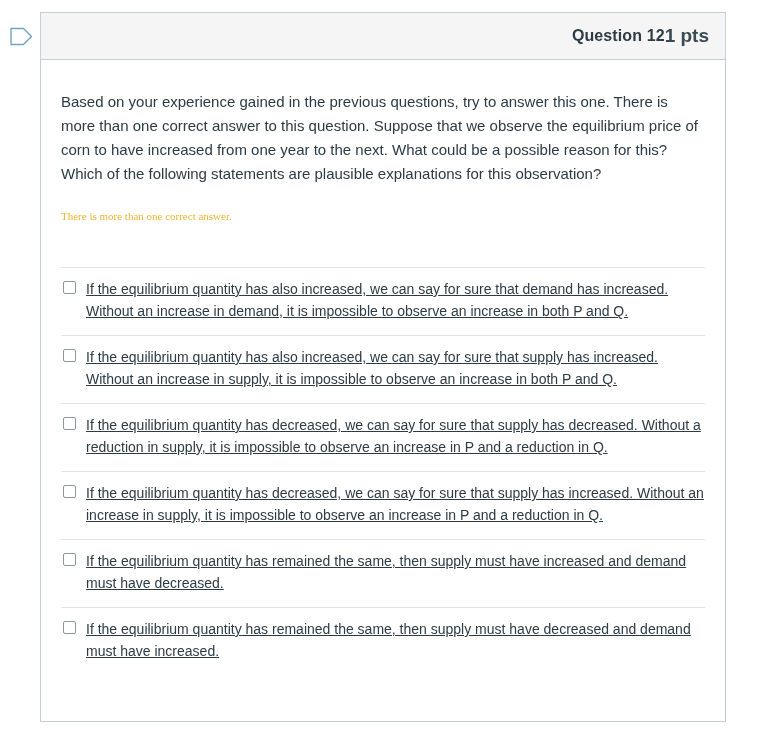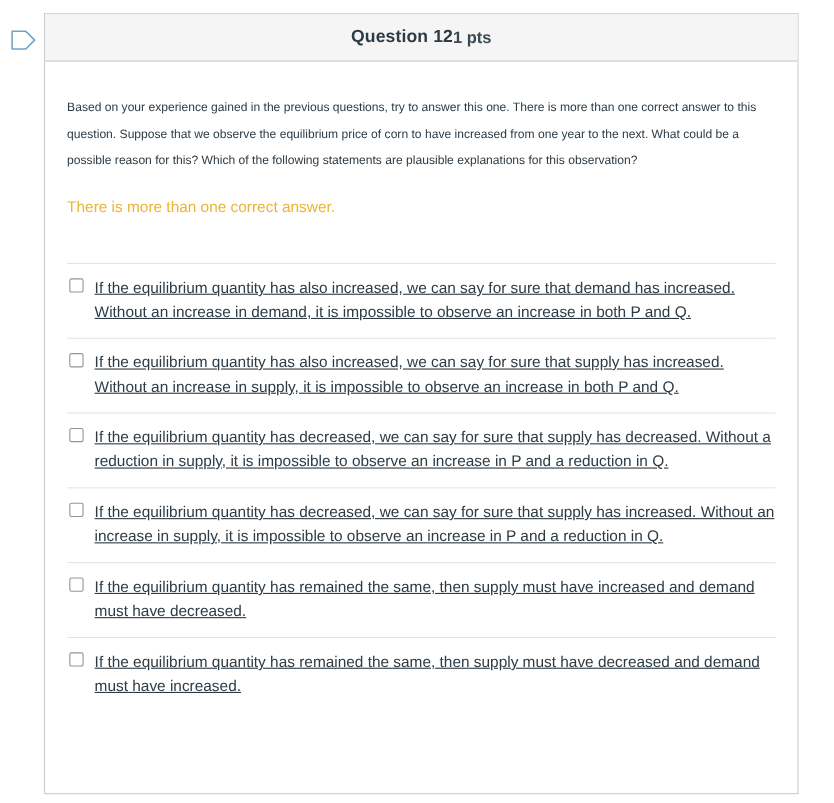--- a/index.html
+++ b/index.html
@@ -41,48 +41,49 @@
     left: 40px;
     top: 12px;
     width: 686px;
     height: 710px;
     border: 1px solid var(--border);
     background: #ffffff;
   }
   .card-header {
     display: flex;
     align-items: center;
-    justify-content: center;
+    justify-content: flex-end;
     background: var(--header-bg);
     border-bottom: 1px solid var(--border);
     padding: 12px 16px;
   }
   .card-title {
     font-size: 16px;
     font-weight: 700;
     letter-spacing: 0.1px;
   }
   .card-points {
-    font-size: 15px;
+    font-size: 19px;
     font-weight: 600;
     color: #3a4a54;
   }
   .card-body {
     padding: 30px 20px 24px 20px;
   }
   .q-paragraph {
-    font-size: 11px;
+    font-size: 15px;
     line-height: 24px;
     margin: 0 0 19px 0;
   }
   .q-warning {
-    font-size: 14px;
+    font-size: 11px;
     line-height: 22px;
     margin: 0 0 40px 0;
     color: var(--warning);
+    font-family: Liberation Serif, serif;
   }
   .answers { margin: 0; }
   .answer-row {
     display: flex;
     align-items: flex-start;
     border-top: 1px solid var(--divider);
     padding: 10px 0 13px 2px;
     cursor: pointer;
   }
   .answer-checkbox {

